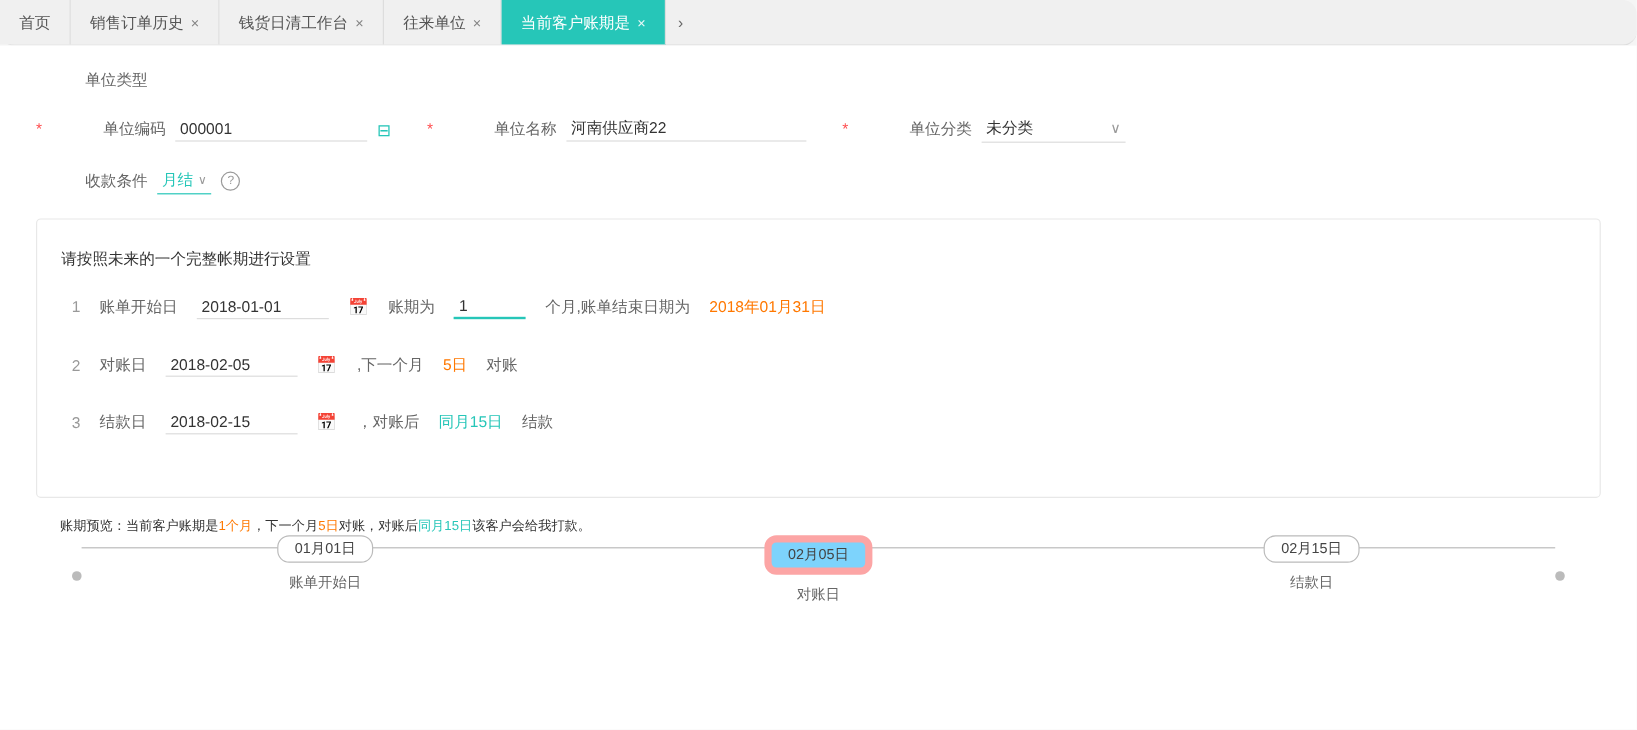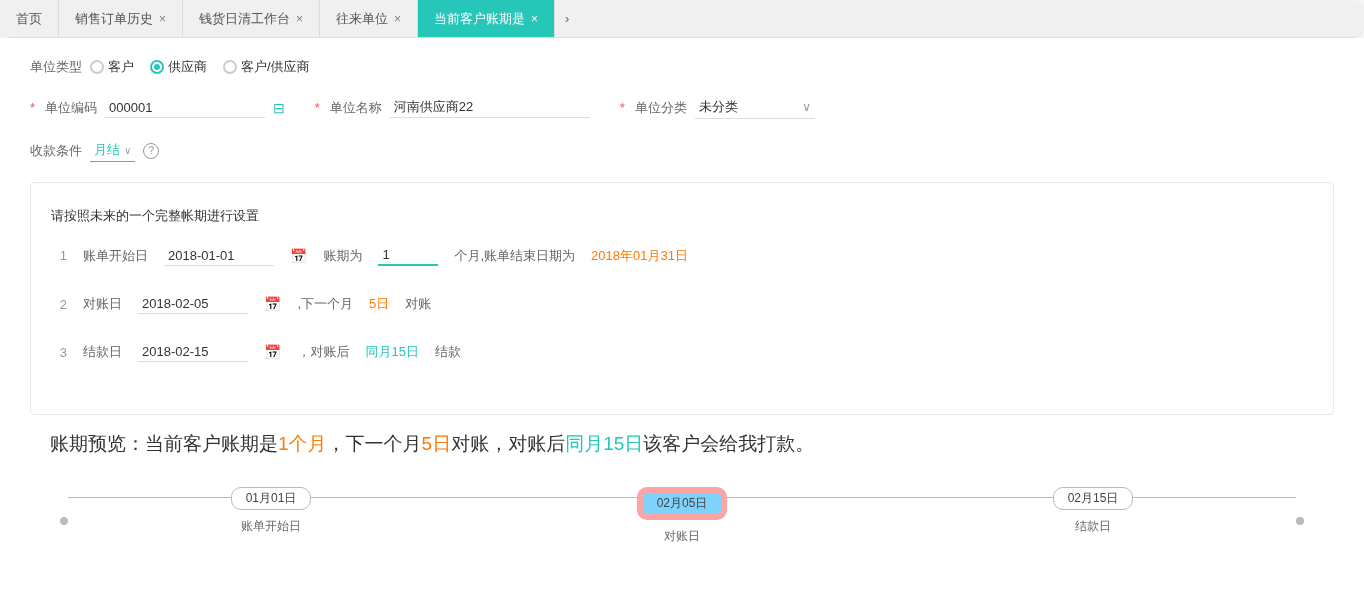--- a/index.html
+++ b/index.html
@@ -60,20 +60,21 @@
       gap: 30px;
     }
     .form-item {
       display: flex;
       align-items: center;
       gap: 8px;
     }
     .form-label {
       color: #666;
       white-space: nowrap;
+      margin-left: 41px;
     }
     .required-star {
       color: #ff4d4f;
       margin-right: 2px;
     }
 
     
     .radio-group {
       display: flex;
       gap: 16px;
@@ -238,23 +239,22 @@
     .highlight-teal {
       color: #26c6b8;
     }
 
     
     .preview-section {
       margin-top: 16px;
       padding: 0 20px;
     }
     .preview-text {
-      font-size: 19px;
-      color: #333;
-      margin-bottom: 30px;
+      font-size: 11px;
+      color: #333;
     }
   </style>
 </head>
 <body>
 
 <div class="tab-bar">
   <div class="tab">
     <span>首页</span>
   </div>
   <div class="tab">
@@ -276,34 +276,20 @@
   <div class="tab-more">
     <span>›</span>
   </div>
 </div>
 
 <div class="content">
 
   <div class="form-row">
     <div class="form-item">
       <span class="form-label">单位类型</span>
-      <div class="radio-group">
-        <div class="radio-item">
-          <span class="radio-circle"></span>
-          <span>客户</span>
-        </div>
-        <div class="radio-item">
-          <span class="radio-circle checked"></span>
-          <span>供应商</span>
-        </div>
-        <div class="radio-item">
-          <span class="radio-circle"></span>
-          <span>客户/供应商</span>
-        </div>
-      </div>
     </div>
   </div>
 
   <div class="form-row">
     <div class="form-item">
       <span class="required-star">*</span>
       <span class="form-label">单位编码</span>
       <input class="text-input medium" type="text" value="000001" style="">
       <span class="copy-icon">⊟</span>
     </div>

